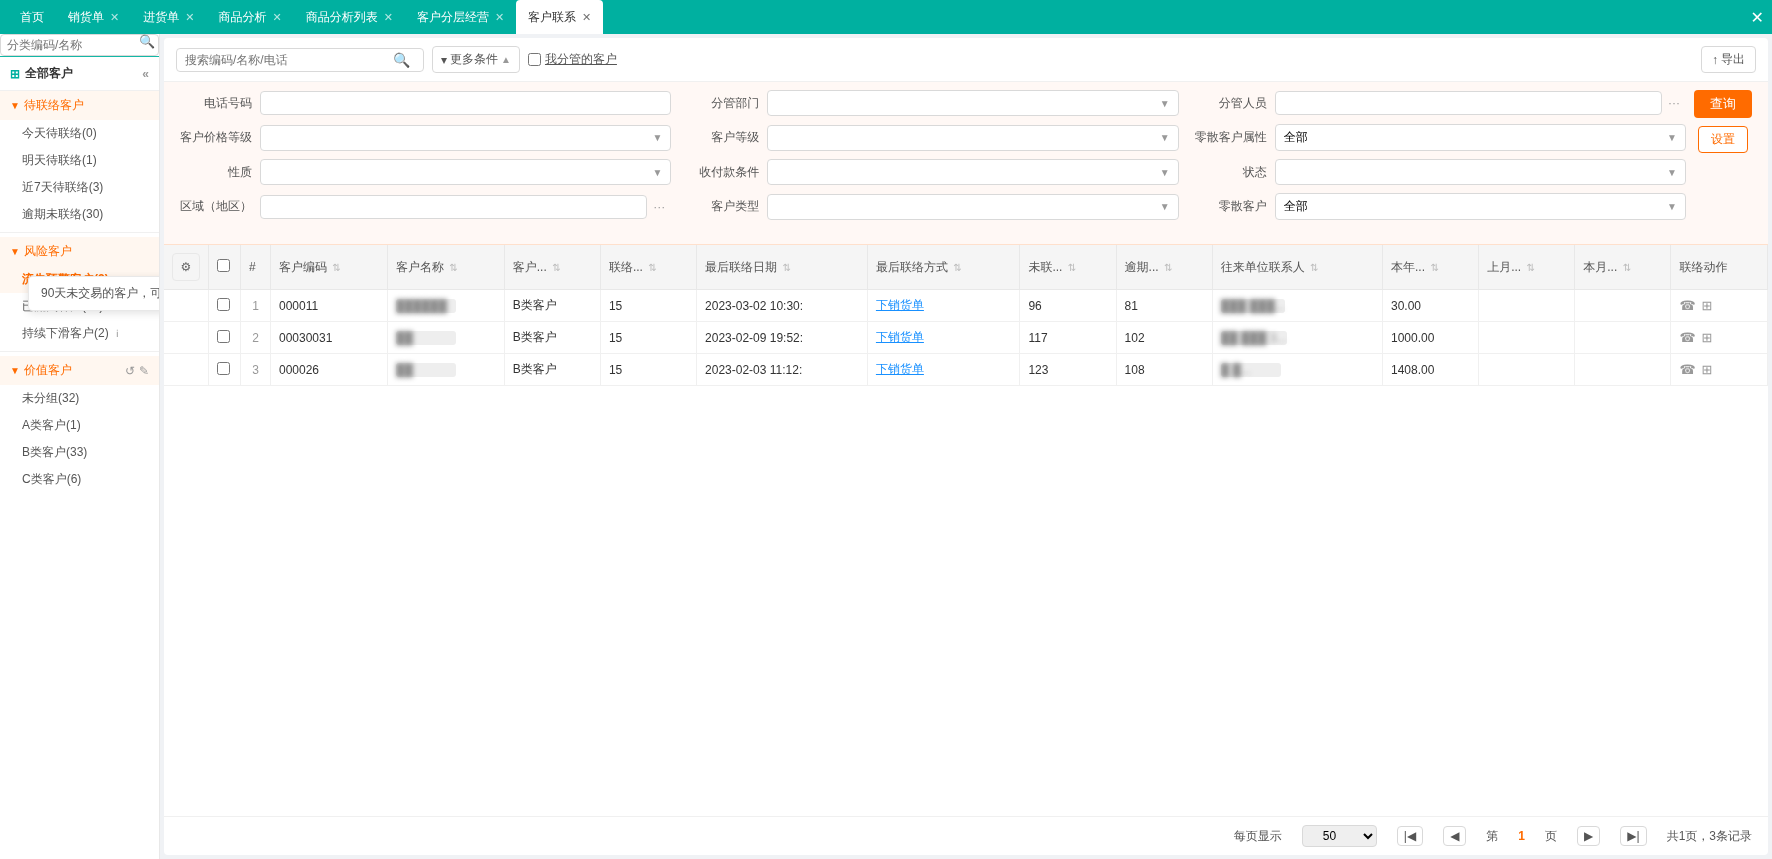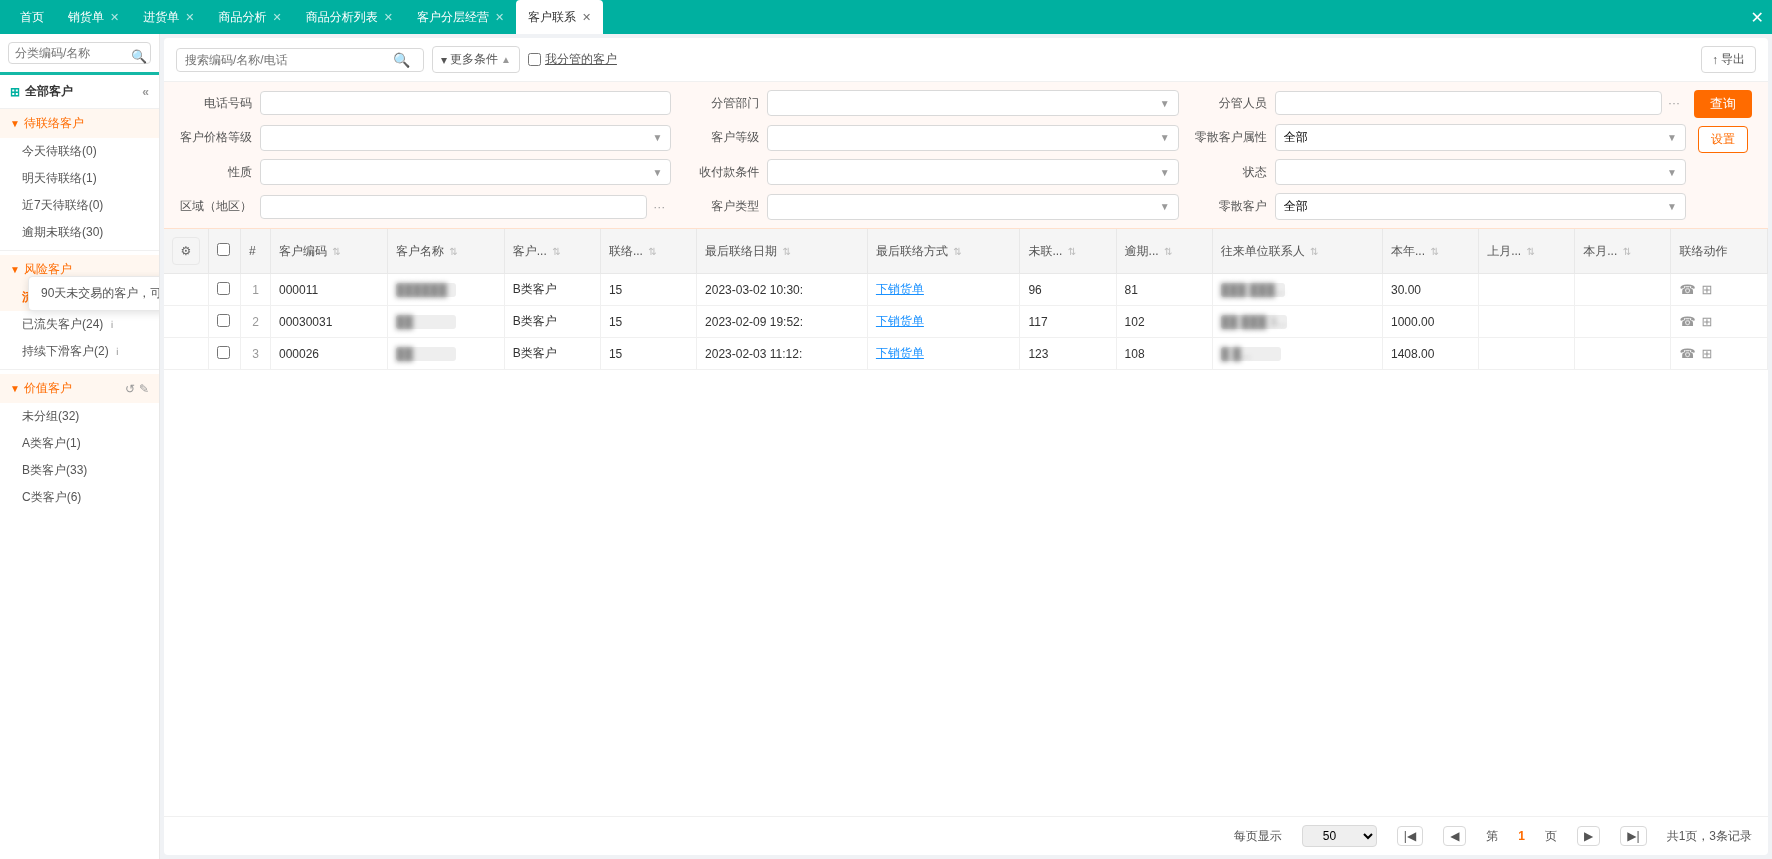--- a/index.html
+++ b/index.html
@@ -51,23 +51,22 @@
     .sidebar {
       width: 160px;
       background: #fff;
       border-right: 1px solid #e8e8e8;
       display: flex;
       flex-direction: column;
       overflow-y: auto;
     }
     .sidebar-search {
       display: flex;
-      align-items: flex-end;
-      padding: 8px;
-      border-bottom: 3px solid #14b8a6;
+      align-items: flex-start;
+      border-bottom: 1px solid #14b8a6;
     }
     .sidebar-search input {
       border: 1px solid #d9d9d9;
       border-radius: 4px;
       padding: 3px 6px;
       width: 100%;
       font-size: 12px;
       outline: none;
     }
     .sidebar-search-icon {
@@ -218,21 +217,21 @@
       background: #fff8f5;
       border-bottom: 1px solid #ffe0cc;
       padding: 8px 16px;
     }
     .filter-row {
       display: flex;
       align-items: center;
       gap: 0;
       margin-bottom: 8px;
     }
-    .filter-row:last-child { margin-bottom: 0; }
+    .filter-row:last-child { margin-bottom: 16px; }
     .filter-field {
       display: flex;
       align-items: center;
       flex: 1;
     }
     .filter-label {
       color: #555;
       width: 80px;
       text-align: right;
       padding-right: 8px;
@@ -449,21 +448,21 @@
       <span>全部客户</span>
       <span class="collapse-icon">«</span>
     </div>
 
     <div class="sidebar-group-title">
       <span class="arrow">▼</span>
       <span>待联络客户</span>
     </div>
     <div class="sidebar-item">今天待联络(0)</div>
     <div class="sidebar-item">明天待联络(1)</div>
-    <div class="sidebar-item">近7天待联络(0)</div>
+    <div class="sidebar-item">近7天待联络(3)</div>
     <div class="sidebar-item">逾期未联络(30)</div>
 
     <div class="sidebar-divider"></div>
 
     <div class="sidebar-group-title">
       <span class="arrow">▼</span>
       <span>风险客户</span>
     </div>
     <div class="sidebar-item active">
       <span>流失预警客户(3)</span>

